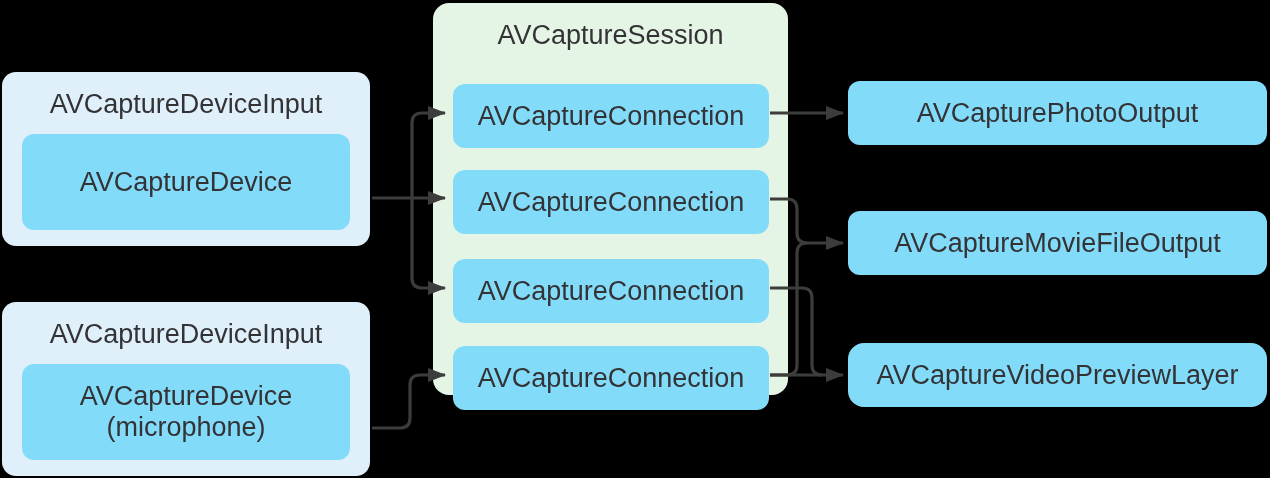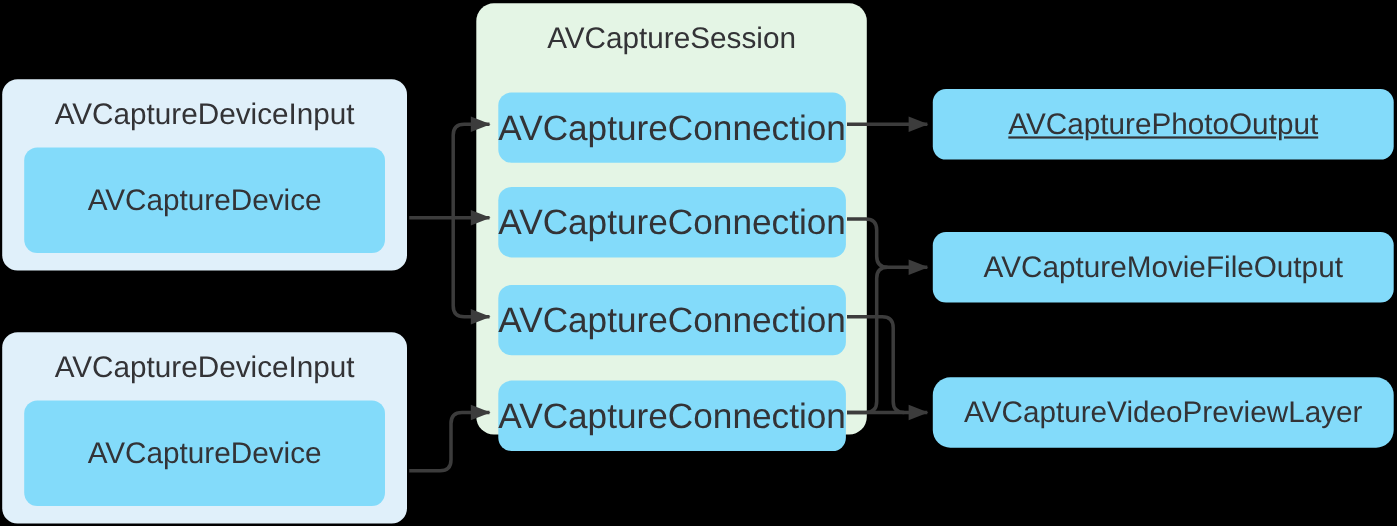--- a/index.html
+++ b/index.html
@@ -76,40 +76,40 @@
   .conn-node {
     position: absolute;
     left: 20px;
     width: 316px;
     height: 64px;
     background: var(--node, #83DBFA);
     border-radius: 12px;
     display: flex;
     align-items: center;
     justify-content: center;
-    font-size: 32px;
+    font-size: 27px;
     white-space: nowrap;
   }
   .conn-1 { top: 81px; }
   .conn-2 { top: 167px; }
   .conn-3 { top: 256px; }
   .conn-4 { top: 343px; }
   .output-node {
     left: 848px;
     width: 419px;
     height: 64px;
     background: var(--node, #83DBFA);
     border-radius: 12px;
     display: flex;
     align-items: center;
     justify-content: center;
     font-size: 27px;
     white-space: nowrap;
   }
-  .output-photo { top: 81px; text-decoration: underline; }
+  .output-photo { top: 81px; }
   .output-movie { top: 211px; }
   .output-preview { top: 343px; border-radius: 16px; }
 </style>
 </head>
 <body>
 
 <div class="canvas">
 
   <svg class="edges" viewBox="0 0 1270 478" xmlns="http://www.w3.org/2000/svg">
     <defs>
@@ -139,20 +139,21 @@
     <div class="container-title">AVCaptureDeviceInput</div>
     <div class="device-node">
       <span>AVCaptureDevice</span>
     </div>
   </div>
 
   <div class="box input-container input-mic">
     <div class="container-title">AVCaptureDeviceInput</div>
     <div class="device-node">
       <span>AVCaptureDevice</span>
+      <span>(microphone)</span>
     </div>
   </div>
 
   <div class="box session">
     <div class="container-title">AVCaptureSession</div>
     <div class="conn-node conn-1">AVCaptureConnection</div>
     <div class="conn-node conn-2">AVCaptureConnection</div>
     <div class="conn-node conn-3">AVCaptureConnection</div>
     <div class="conn-node conn-4">AVCaptureConnection</div>
   </div>

